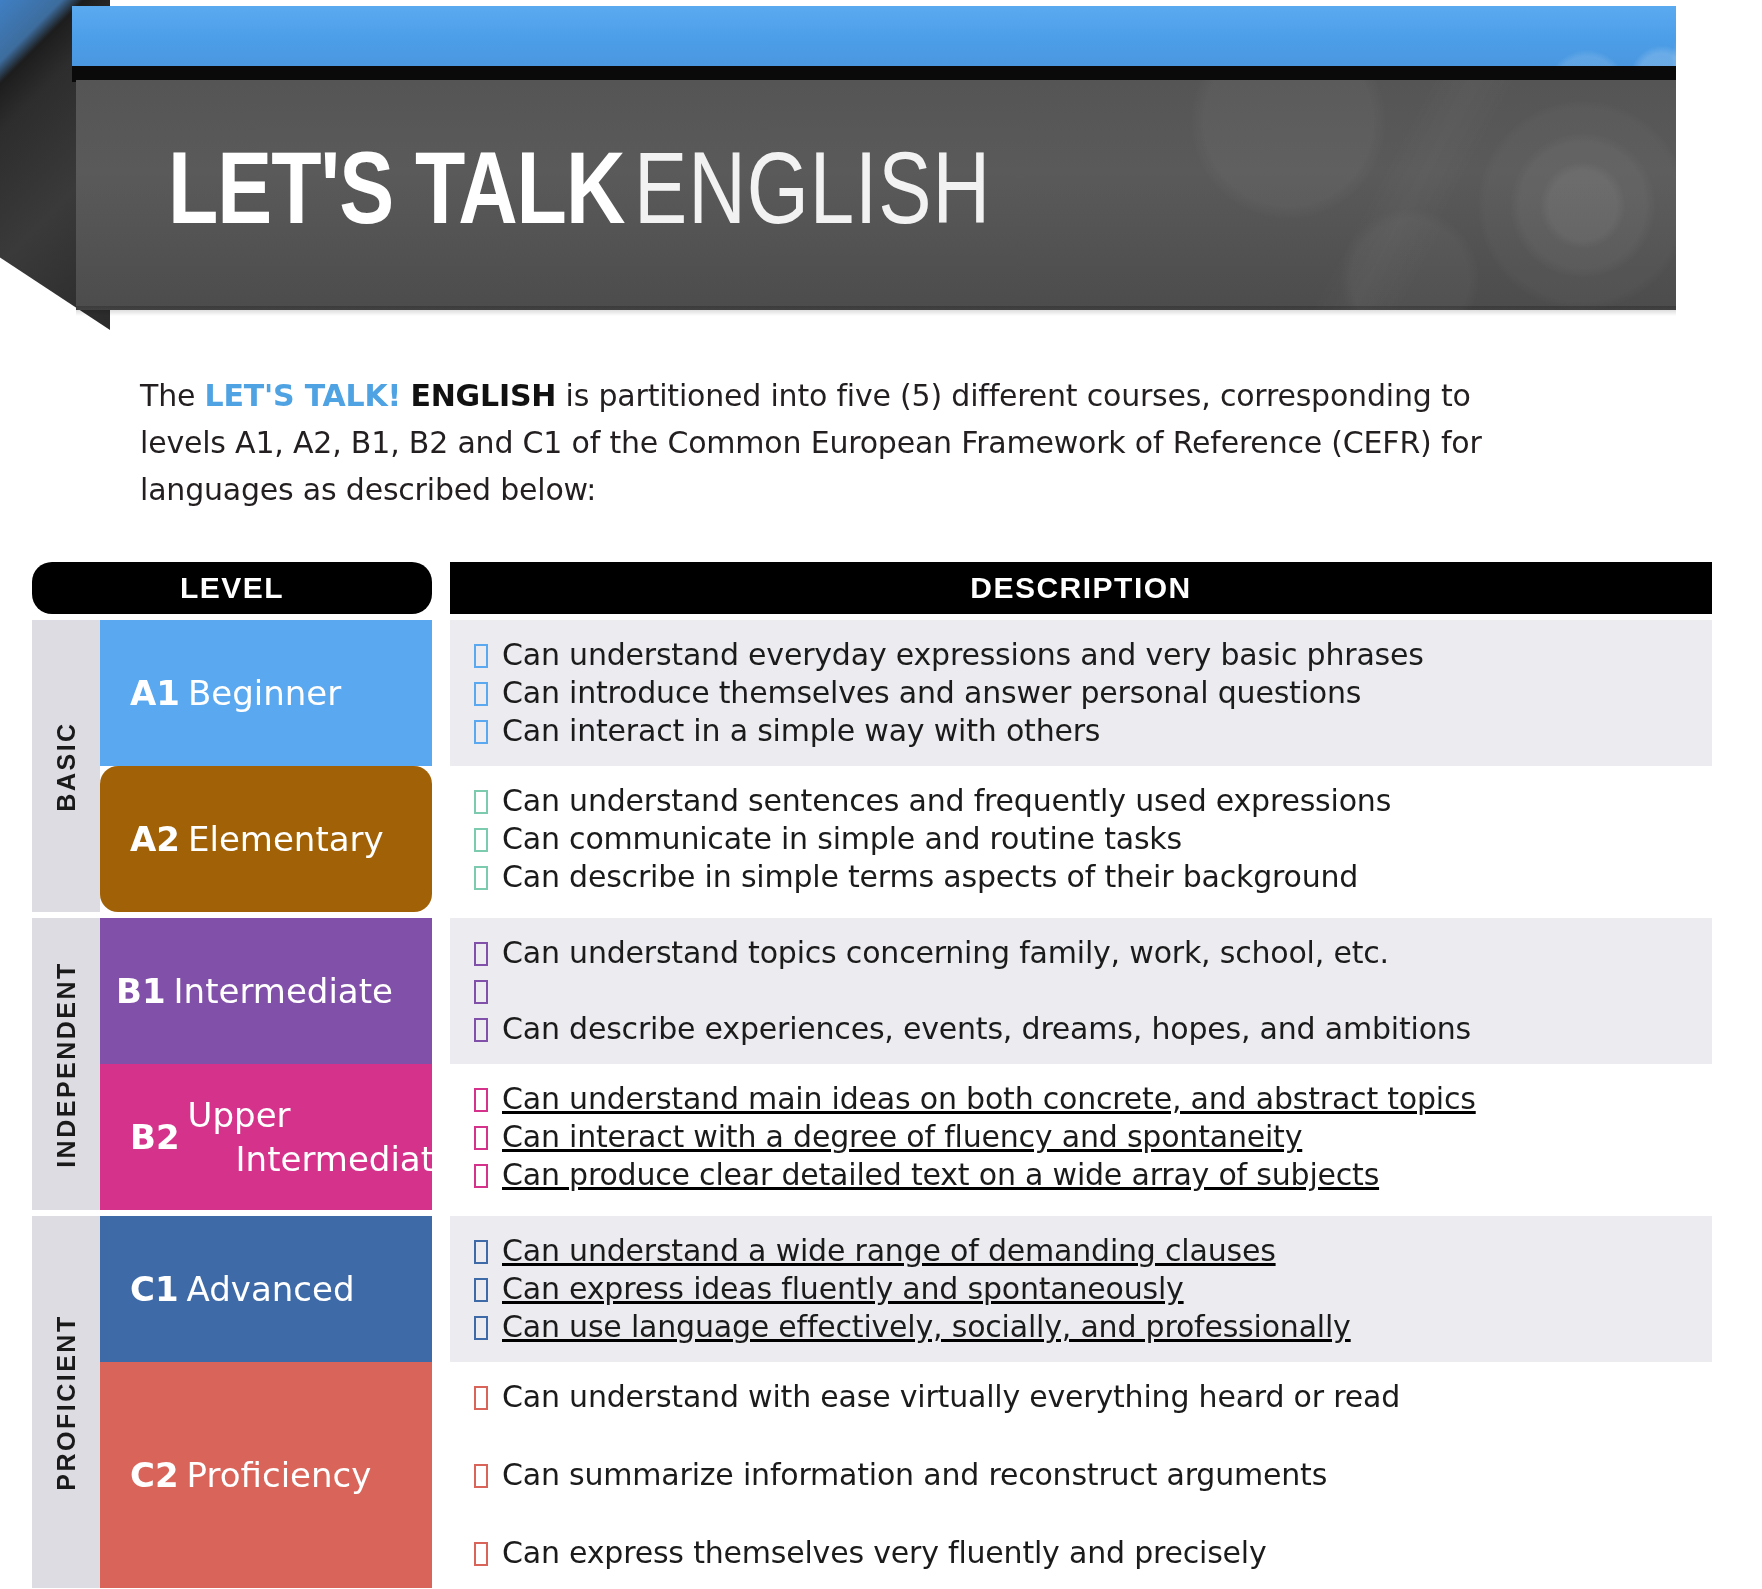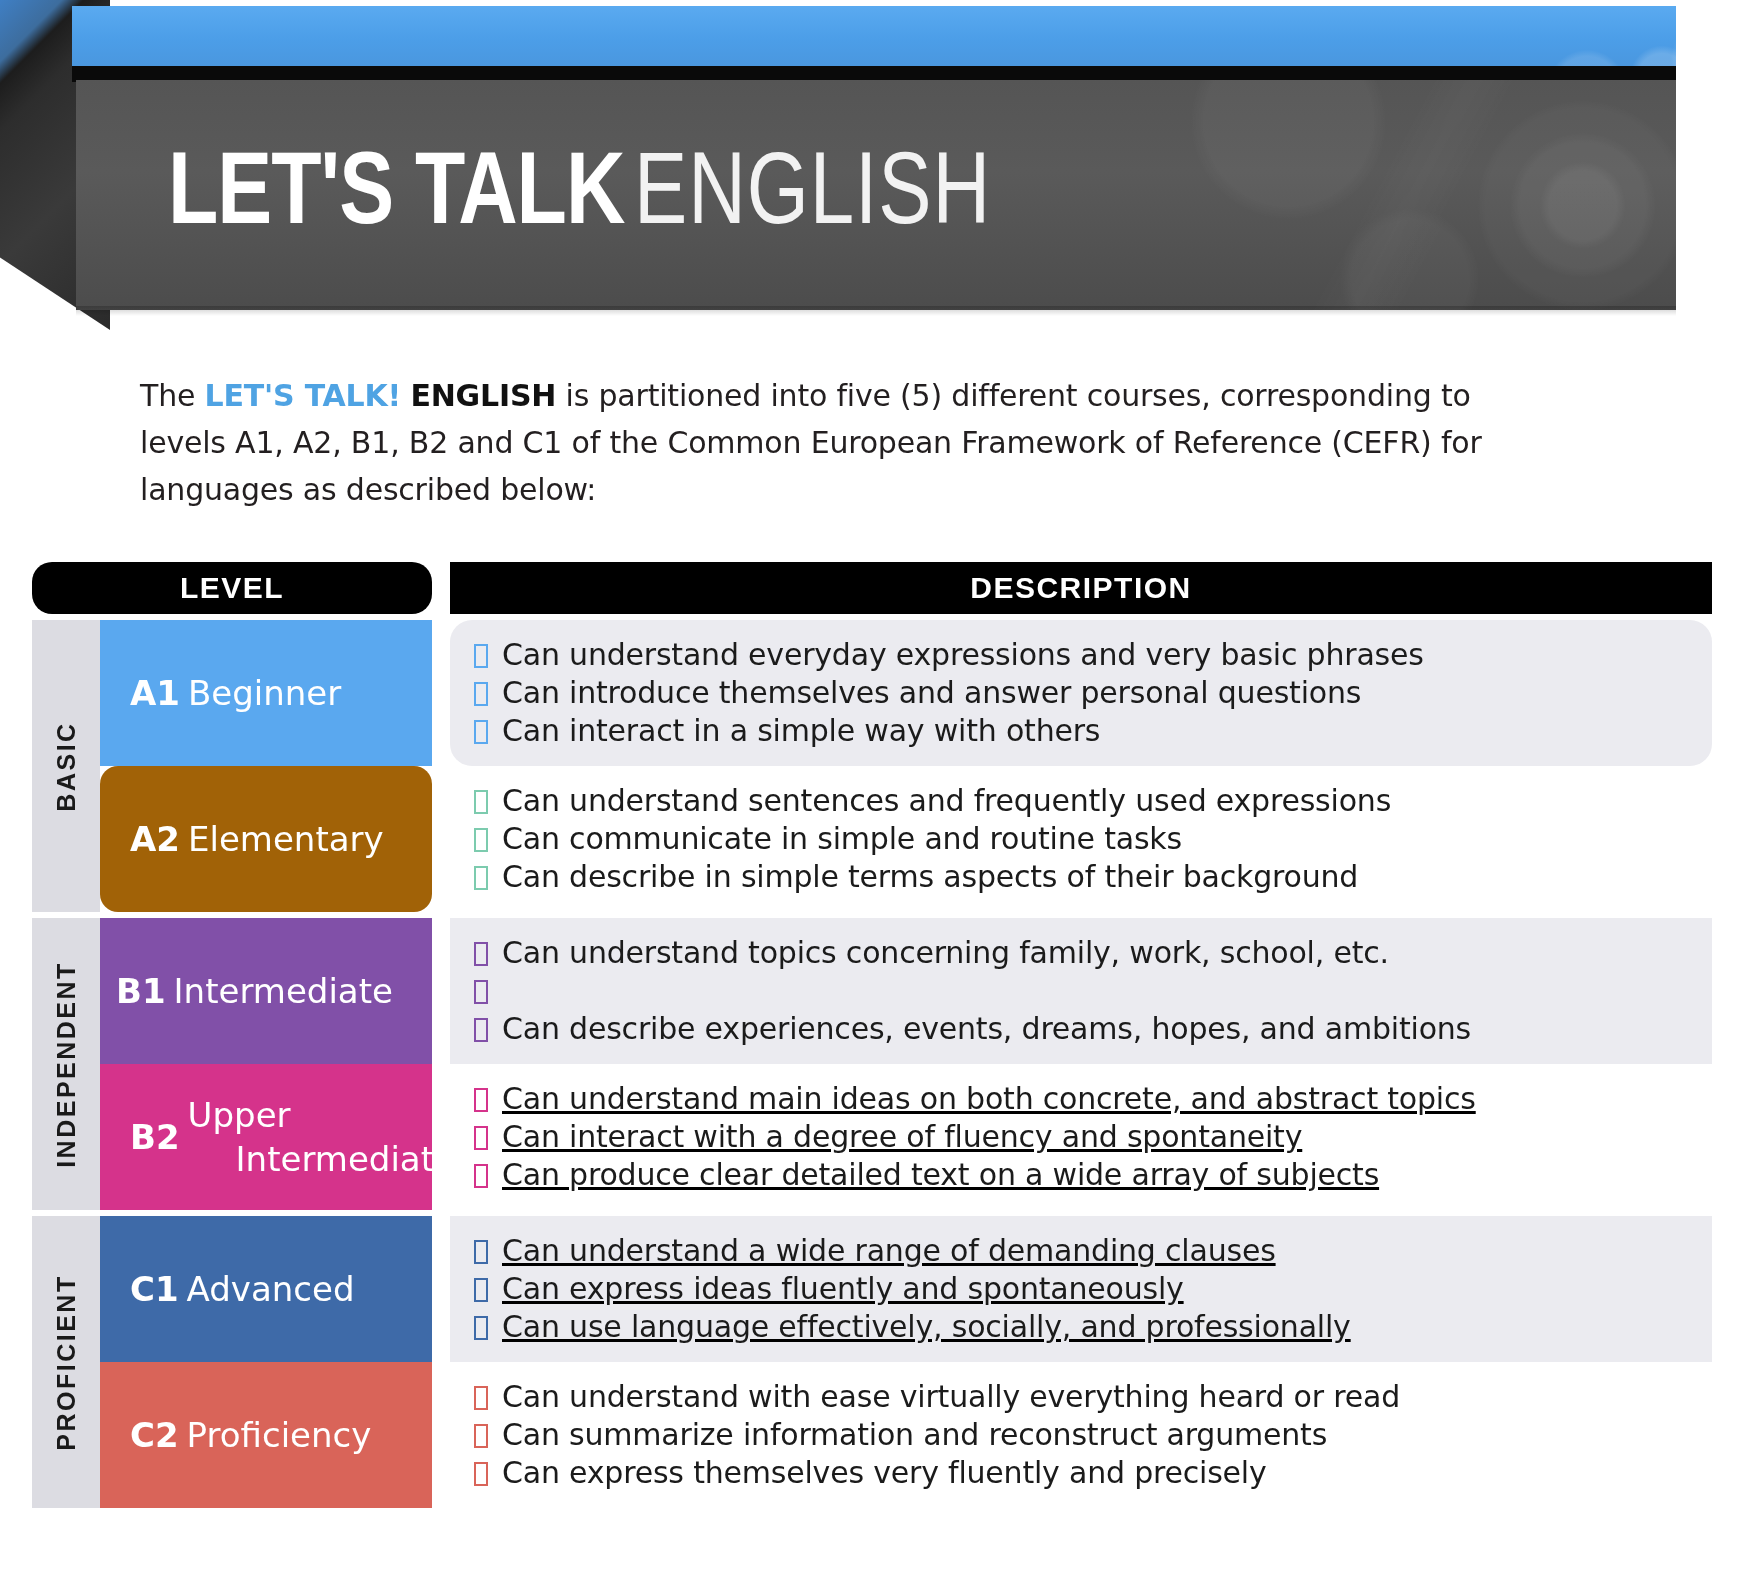--- a/index.html
+++ b/index.html
@@ -257,21 +257,21 @@
           <div class="group-label">
             <span>BASIC</span>
           </div>
           <div class="group-rows">
             <div class="row">
               <div class="level-cell" style="background: rgb(90, 168, 239);">
                 <b>A1</b>
                 <span>Beginner</span>
               </div>
               <div class="spacer"></div>
-              <div class="desc-cell" style="background: rgb(235, 235, 240); border-radius: 22px;">
+              <div class="desc-cell" style="background: rgb(235, 235, 240);">
                 <div class="desc-line"><span class="bullet" style="color: rgb(90, 168, 239);"></span><span>Can understand everyday expressions and very basic phrases</span></div>
                 <div class="desc-line"><span class="bullet" style="color: rgb(90, 168, 239);"></span><span>Can introduce themselves and answer personal questions</span></div>
                 <div class="desc-line"><span class="bullet" style="color: rgb(90, 168, 239);"></span><span>Can interact in a simple way with others</span></div>
               </div>
             </div>
             <div class="row">
               <div class="level-cell" style="background: #a16207; border-radius: 18px;">
                 <b>A2</b>
                 <span>Elementary</span>
               </div>
@@ -331,21 +331,21 @@
                 <div class="desc-line"><span class="bullet" style="color: rgb(62, 106, 168);"></span><span>Can express ideas fluently and spontaneously</span></div>
                 <div class="desc-line"><span class="bullet" style="color: rgb(62, 106, 168);"></span><span>Can use language effectively, socially, and professionally</span></div>
               </div>
             </div>
             <div class="row">
               <div class="level-cell" style="background: rgb(217, 100, 89);">
                 <b>C2</b>
                 <span>Proficiency</span>
               </div>
               <div class="spacer"></div>
-              <div class="desc-cell" style="background: rgb(255, 255, 255);">
+              <div class="desc-cell" style="background: rgb(255, 255, 255); gap: 40px;">
                 <div class="desc-line"><span class="bullet" style="color: rgb(217, 100, 89);"></span><span>Can understand with ease virtually everything heard or read</span></div>
                 <div class="desc-line"><span class="bullet" style="color: rgb(217, 100, 89);"></span><span>Can summarize information and reconstruct arguments</span></div>
                 <div class="desc-line"><span class="bullet" style="color: rgb(217, 100, 89);"></span><span>Can express themselves very fluently and precisely</span></div>
               </div>
             </div>
           </div>
         </div>
       </div>
   </div>
 

